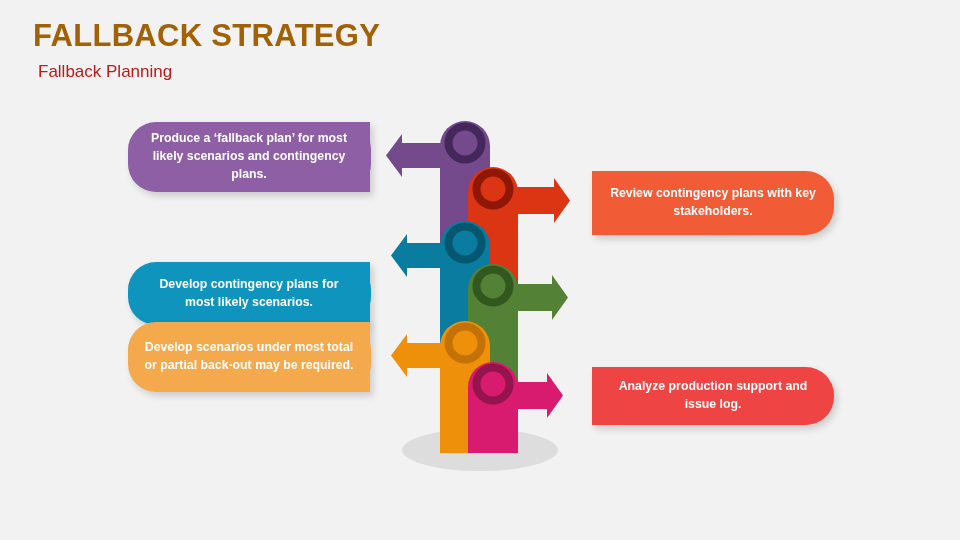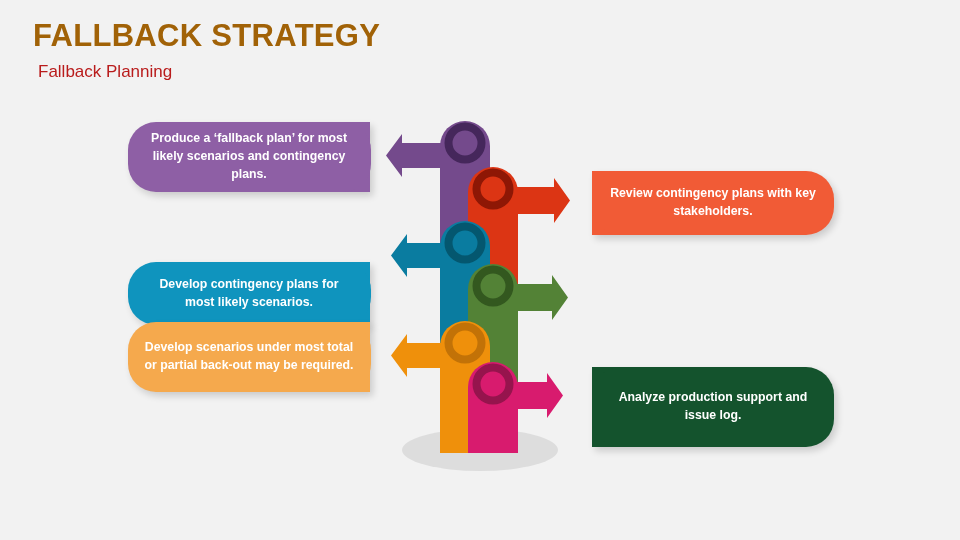--- a/index.html
+++ b/index.html
@@ -103,21 +103,21 @@
   <div class="card left" style="left:128px; top:226px; width:242px; height:63px; background:#0F94BE;margin-top:36px;">
     <span class="txt">Develop contingency plans for most likely scenarios.</span>
   </div>
   <div class="card left" style="left:128px; top:322px; width:242px; height:70px; background:#F5A94D;">
     <span class="txt">Develop scenarios under most total or partial back-out may be required.</span>
   </div>
 
   <div class="card right" style="left:592px; top:171px; width:242px; height:64px; background:#F15B36;">
     <span class="txt">Review contingency plans with key stakeholders.</span>
   </div>
-  <div class="card right" style="left:592px; top:367px; width:242px; height:80px; background:#14532d;">
+  <div class="card right" style="left:592px; top:367px; width:242px; height:58px; background:#ef4444;">
     <span class="txt">Analyze production support and issue log.</span>
   </div>
 
   <svg id="graphic" viewBox="0 0 960 540">
 
     <ellipse cx="480" cy="450" rx="78" ry="21" fill="#DDDDDD"></ellipse>
 
     <g>
       <path fill="#744A8C" d="M 466 142 L 466 168 L 402 168 L 402 177 L 386 155.5 L 402 134 L 402 143 L 466 143 Z"></path>
       <path fill="#744A8C" d="M 440 453 L 440 146 A 25 25 0 0 1 490 146 L 490 453 Z"></path>

